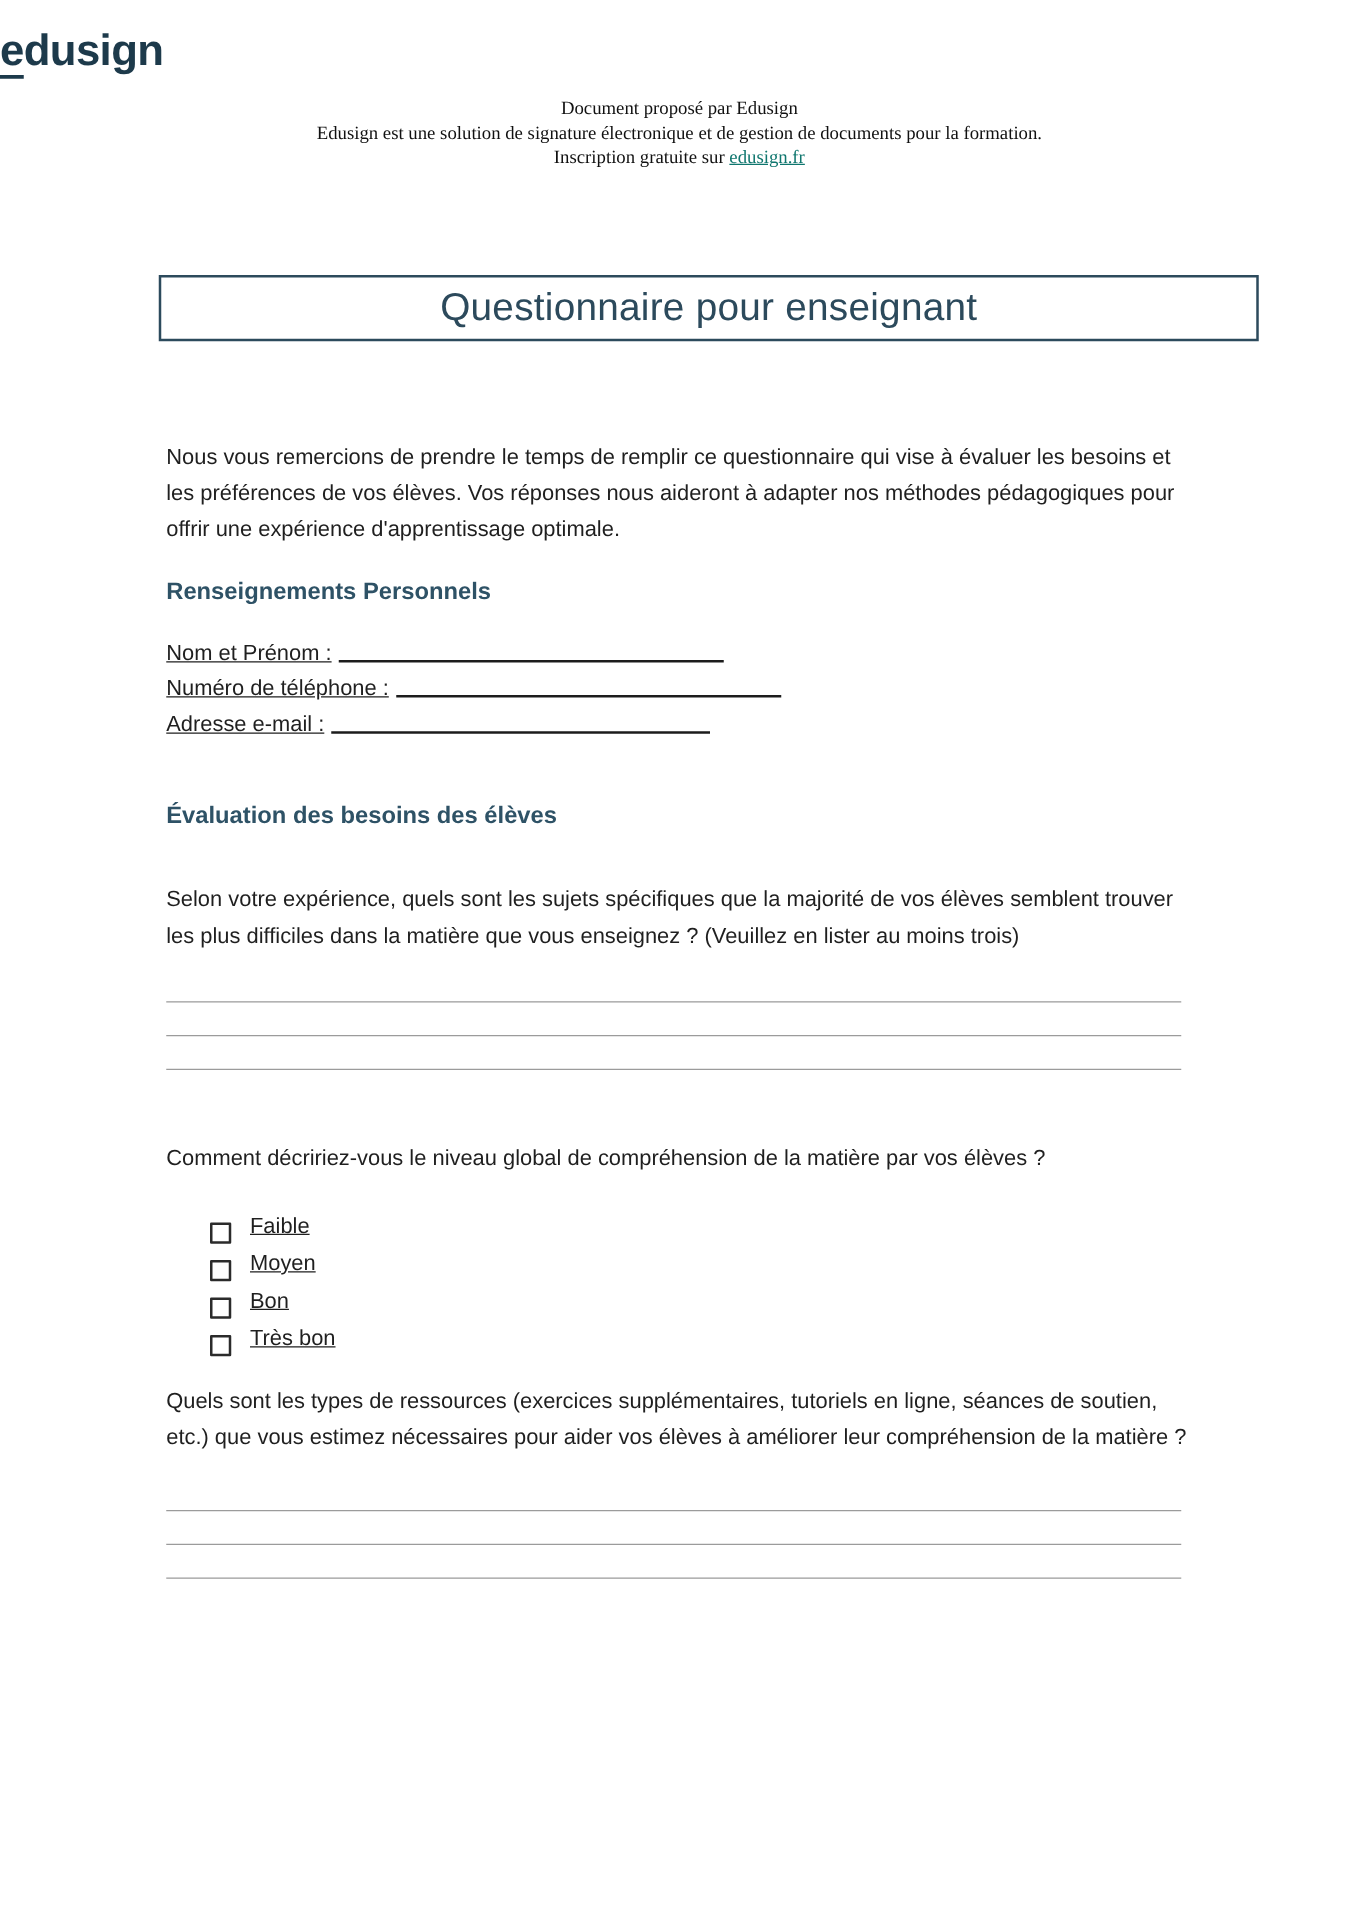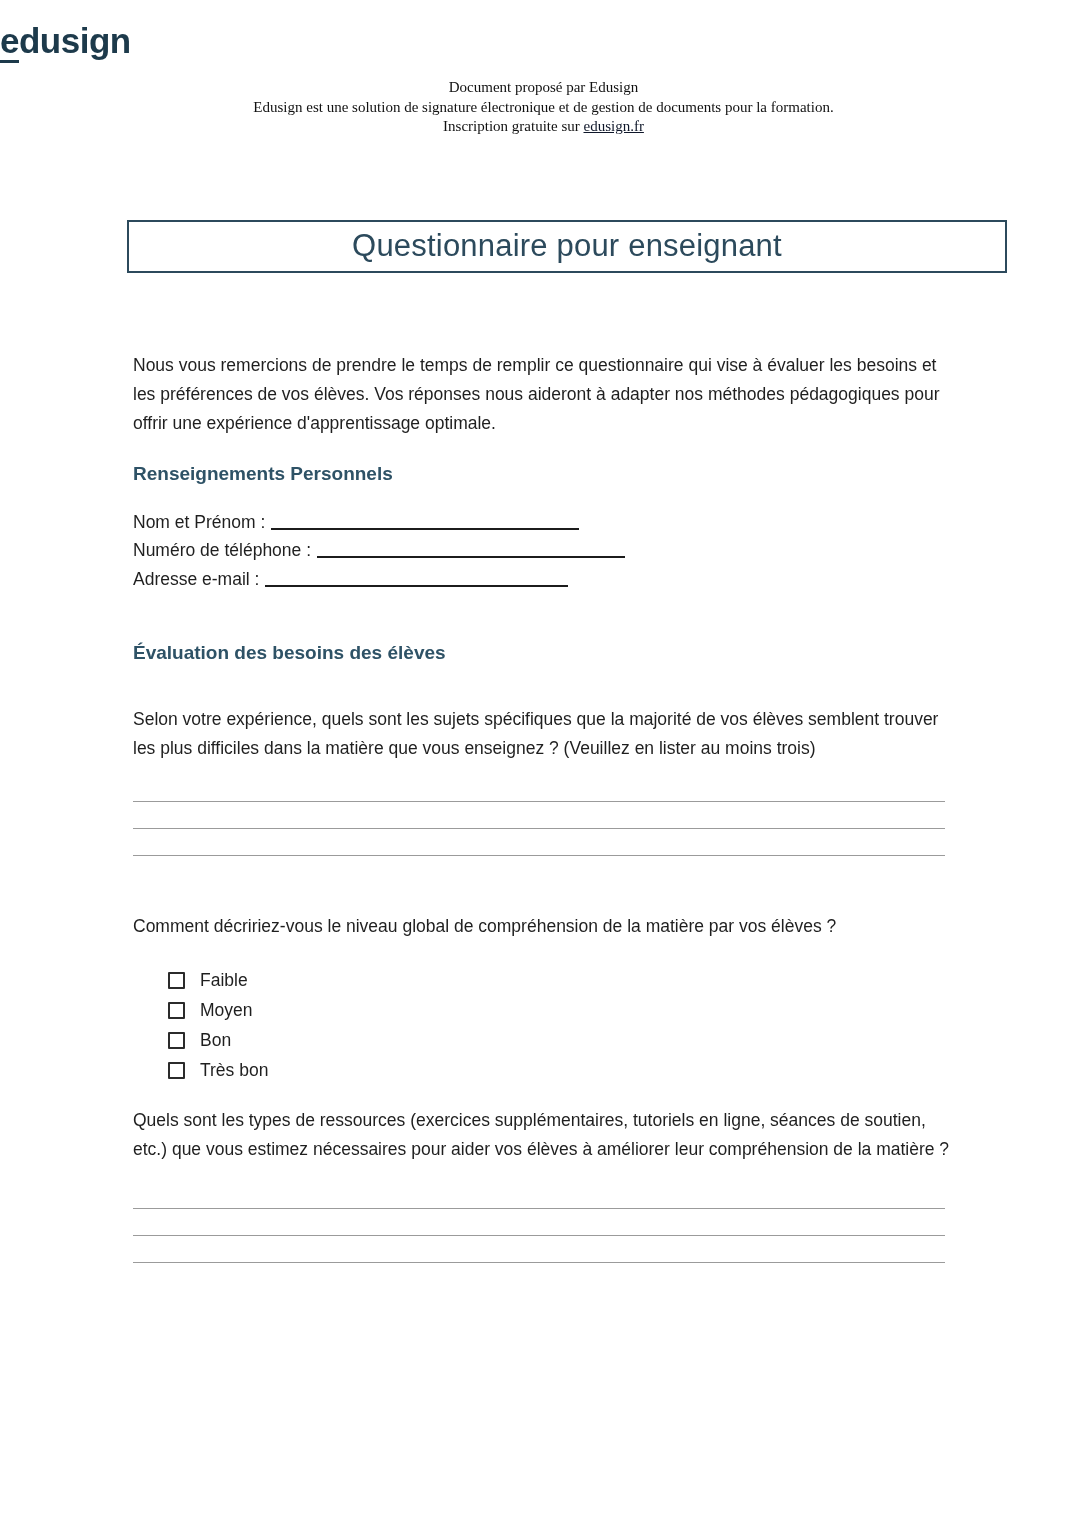--- a/index.html
+++ b/index.html
@@ -32,21 +32,21 @@
   }
   .doc-header {
     margin-top: 18px;
     text-align: center;
     font-family: "Liberation Serif", serif;
     font-size: 15px;
     line-height: 19.5px;
     color: #111111;
   }
   .doc-header a, .doc-header .link {
-    color: #0f172a;
+    color: #0f766e;
     text-decoration: underline;
     cursor: pointer;
   }
   
   .title-box {
     margin: 83px auto 0 127px;
     width: 880px;
     height: 53px;
     border: 2px solid #2c4a5c;
     display: flex;
@@ -68,21 +68,21 @@
   }
   .intro { margin-top: 78px; }
   .section-heading {
     margin-top: 24px;
     font-size: 19px;
     font-weight: 700;
     color: #2e5266;
     line-height: 24px;
   }
   .fields { margin-top: 22px; }
-  .field-row { line-height: 28.5px; white-space: nowrap; }
+  .field-row { line-height: 28.5px; white-space: nowrap; text-decoration: underline; }
   .blank {
     display: inline-block;
     border-bottom: 2px solid #1c1c1c;
     height: 14px;
     margin-left: 6px;
     vertical-align: baseline;
     margin-bottom: -2px;
   }
   .blank.w1 { width: 308px; }
   .blank.w2 { width: 303px; }
@@ -95,23 +95,24 @@
   .answer-lines .answer-line {
     height: 27px;
     border-bottom: 1.5px solid #9b9b9b;
   }
   .answer-lines-2 { margin-top: 18px; }
   .q2 { margin-top: 56px; }
   
   .checkbox-group { margin-top: 24px; }
   .checkbox-row {
     display: flex;
-    align-items: center;
+    align-items: flex-end;
     height: 30px;
     padding-left: 35px;
+    text-decoration: underline;
   }
   .checkbox {
     width: 17px;
     height: 17px;
     border: 2px solid #2b2b2b;
     border-radius: 1px;
     background: #ffffff;
     flex: 0 0 auto;
     cursor: pointer;
   }

